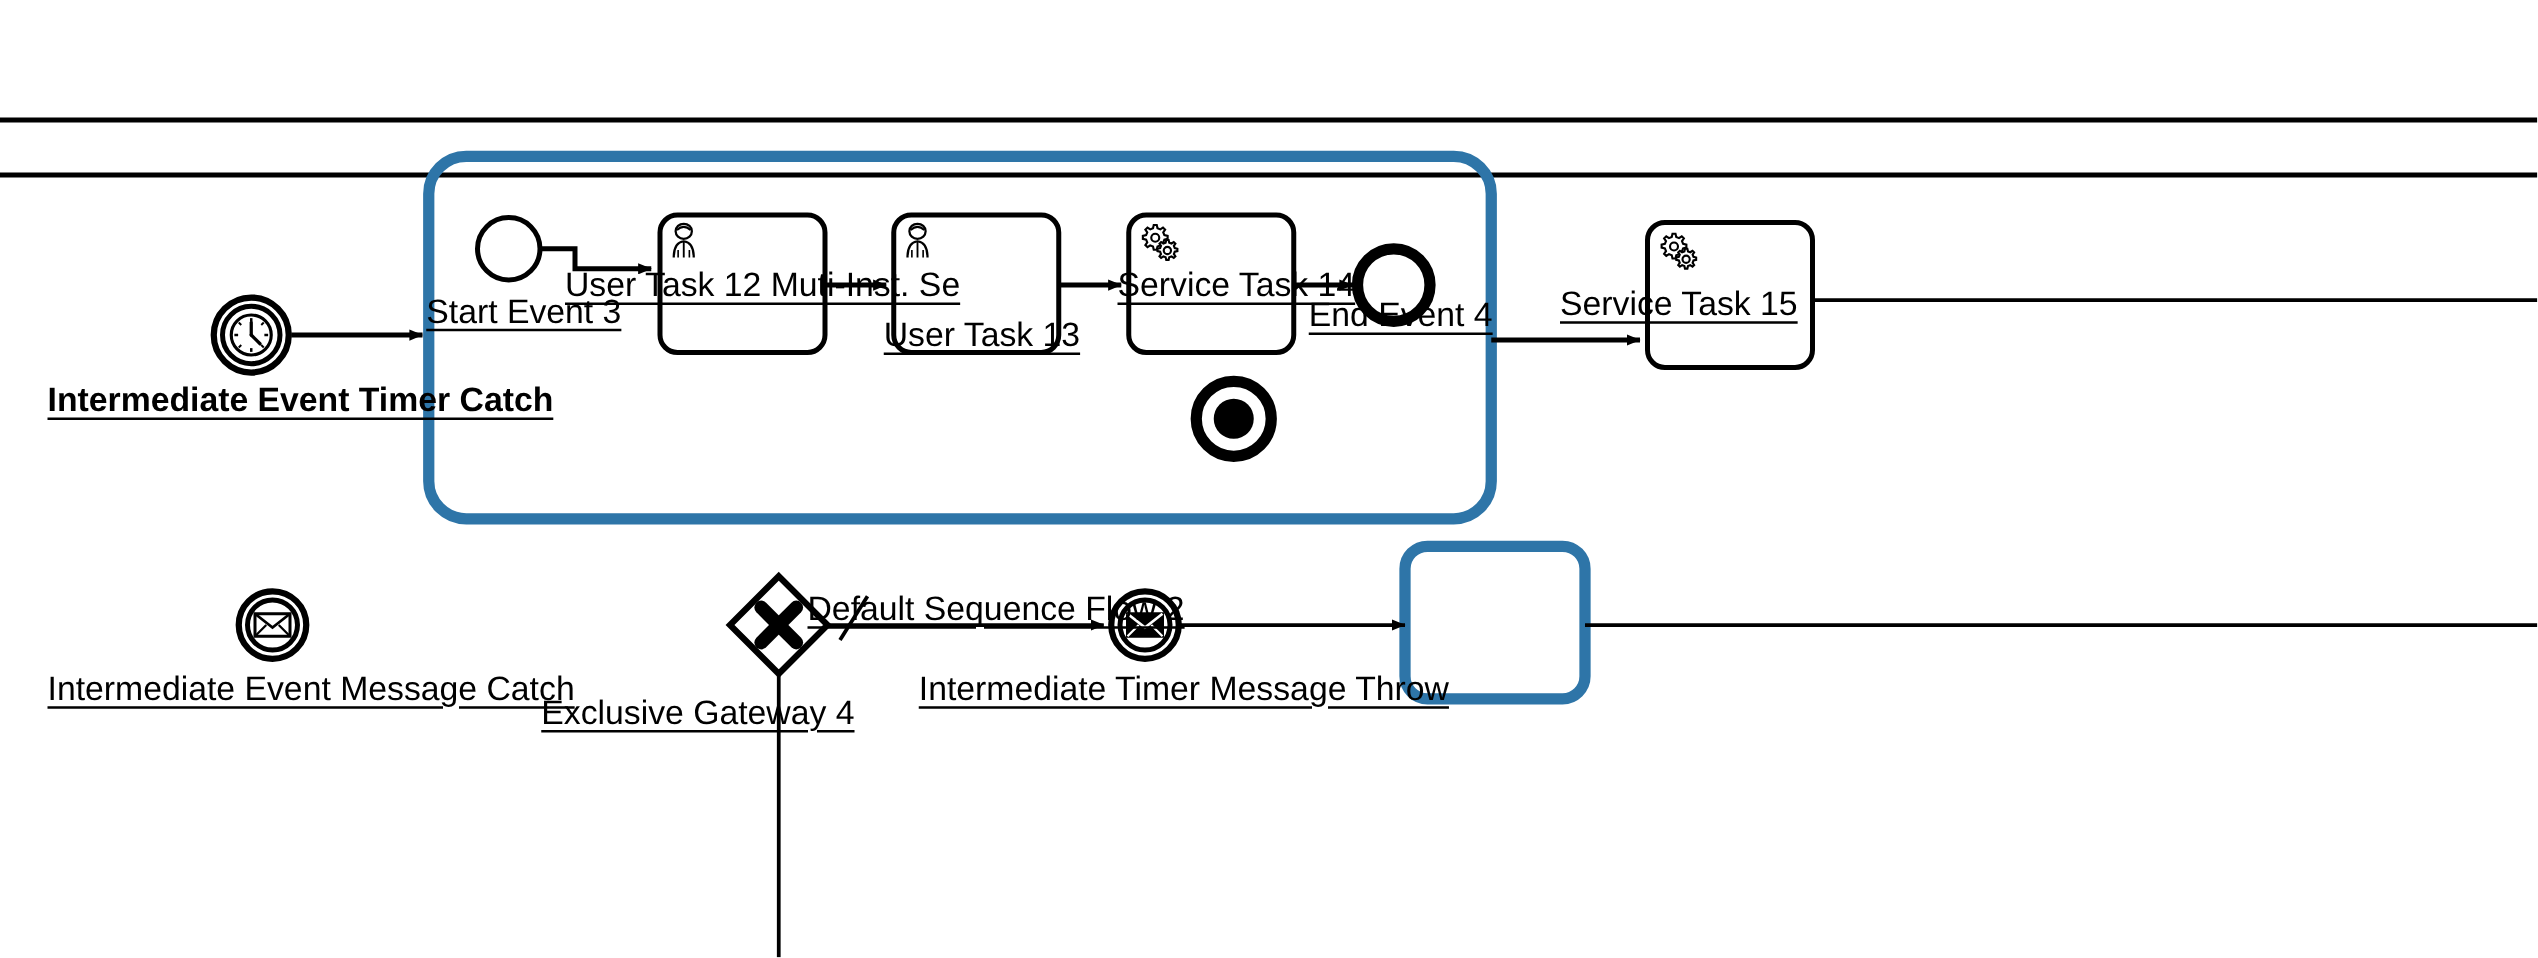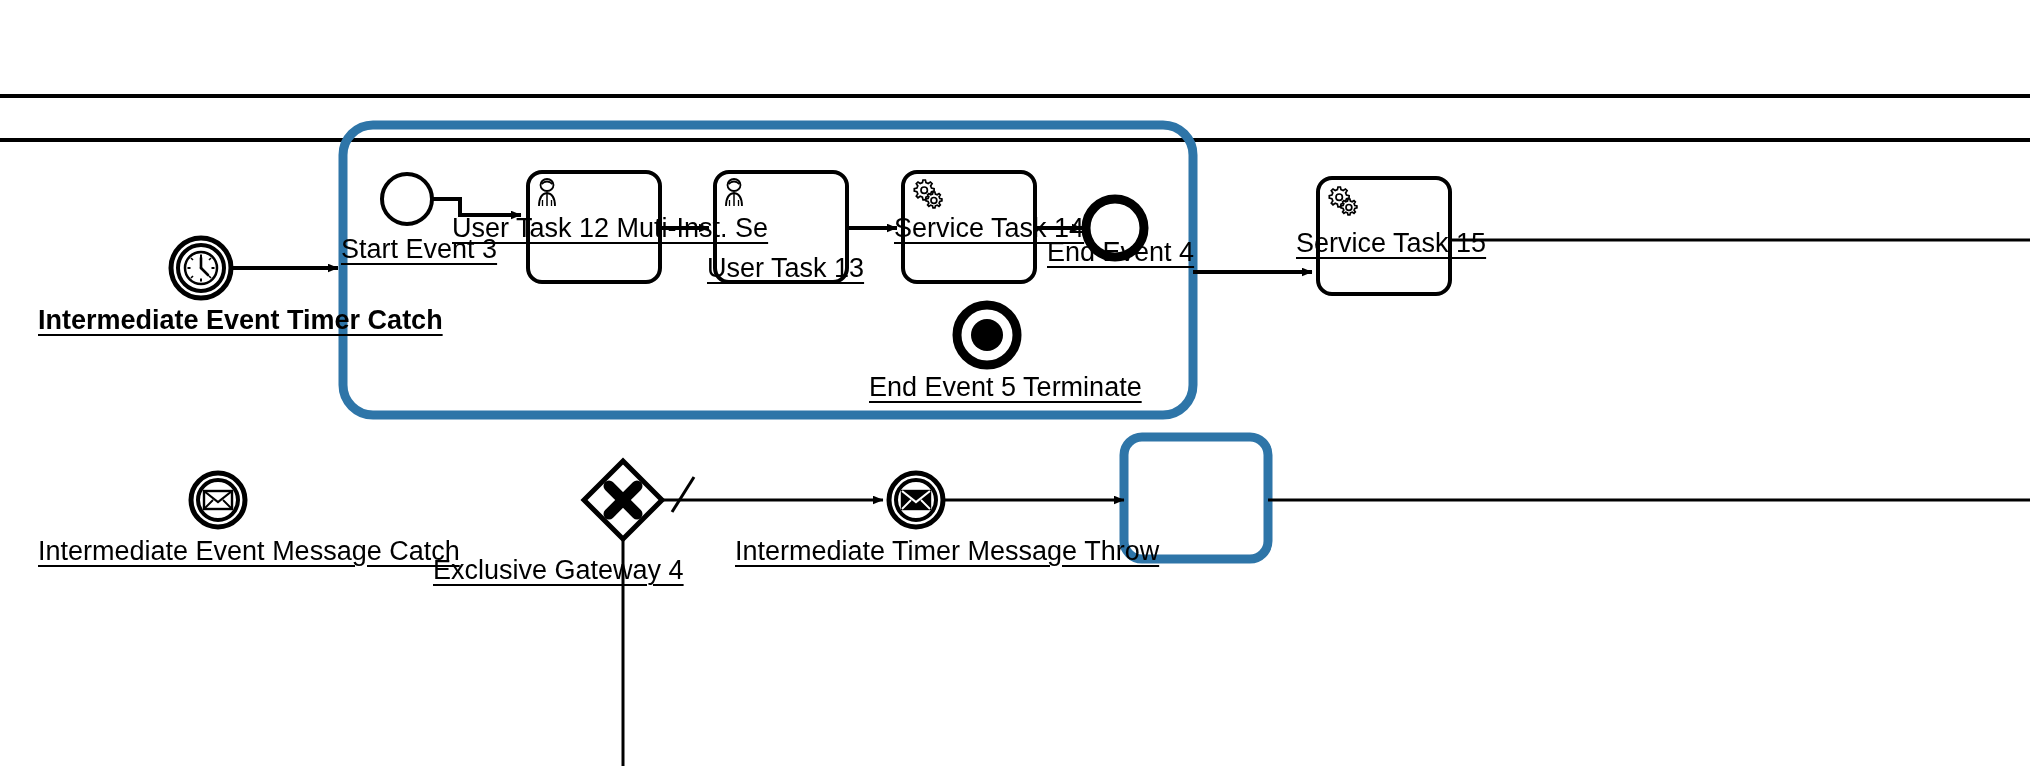--- a/index.html
+++ b/index.html
@@ -185,25 +185,25 @@
 
   <div class="lbl" style="left:452px; top:215px;text-align:right;">User Task 12 Muti-Inst. Se</div>
 
   <div class="lbl" style="left:707px; top:215px;margin-top:40px;">User Task 13</div>
 
   <div class="lbl" style="left:894px; top:215px;">Service Task 14</div>
 
   <div class="lbl" style="left:1047px; top:239px;">End Event 4</div>
 
 
-  <div class="lbl" style="left:869px; top:374px;">End Event 5 Terminate</div>
-
-  <div class="lbl" style="left:1296px; top:230px;">Service Task 15</div>
+
+  <div class="lbl" style="left:1248px; top:230px;">Service Task 15</div>
 
   <div class="lbl" style="left:38px;  top:538px;">Intermediate Event Message Catch</div>
 
   <div class="lbl" style="left:433px; top:557px;">Exclusive Gateway 4</div>
 
+  <div class="lbl" style="left:646px; top:474px;">Default Sequence Flow 2</div>
 
   <div class="lbl" style="left:735px; top:538px;">Intermediate Timer Message Throw</div>
 
 
 </div>
 
 </body></html>

